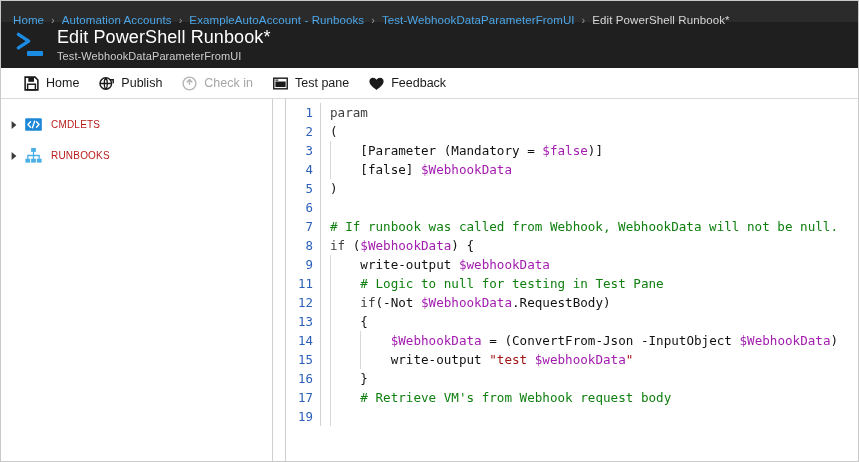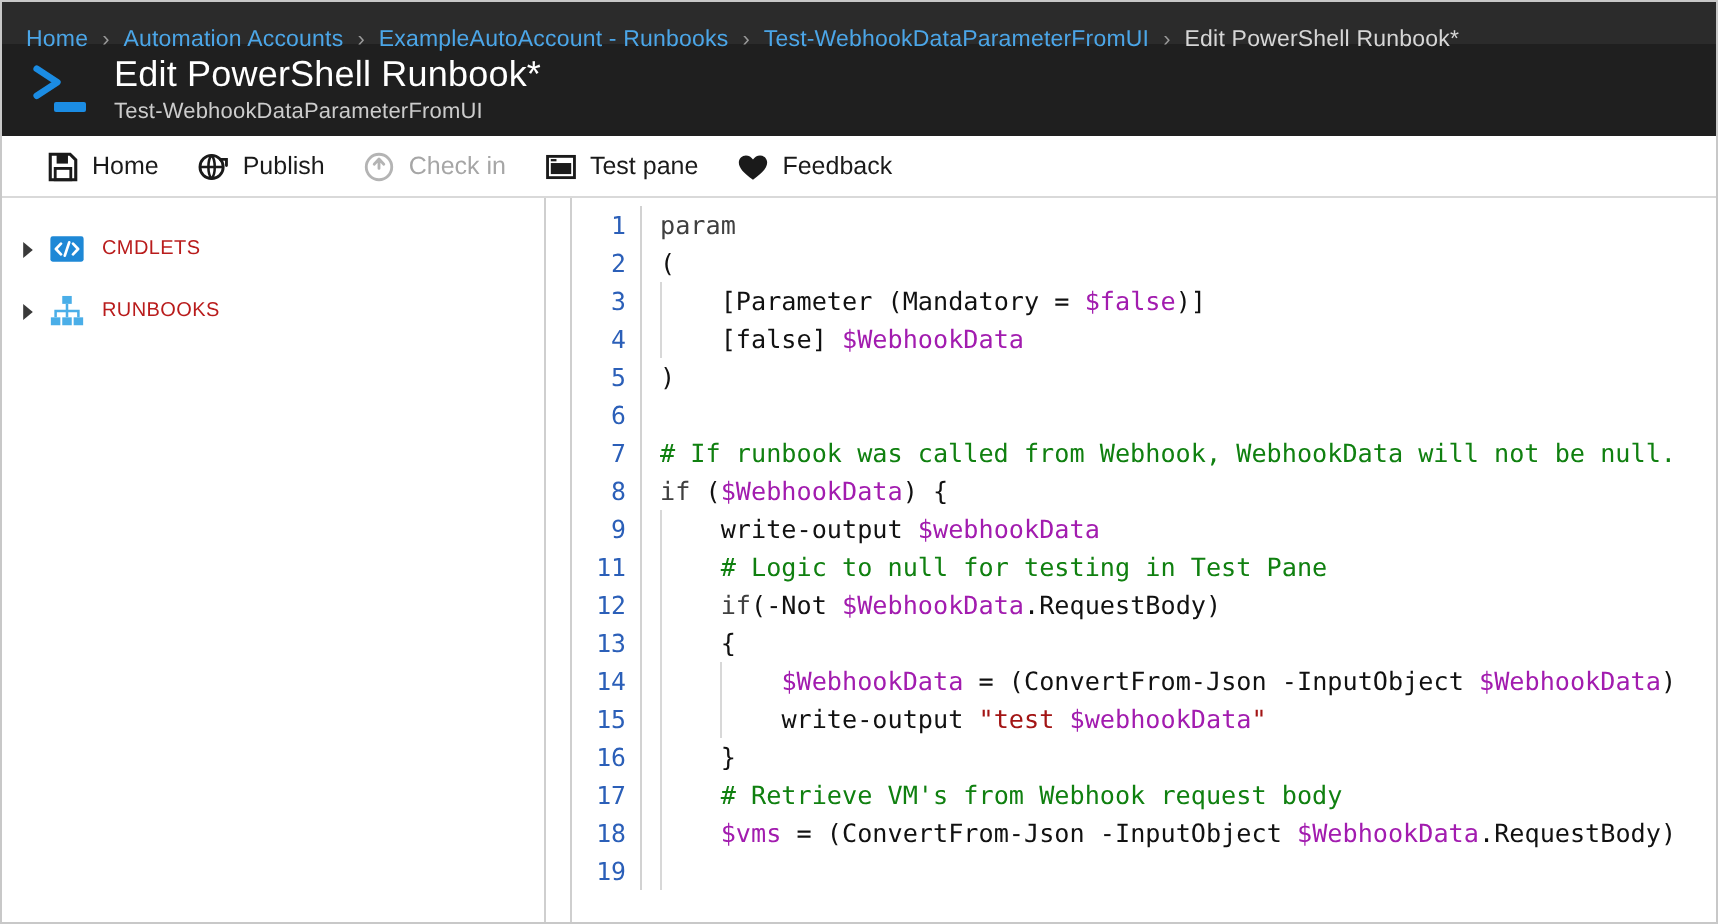--- a/index.html
+++ b/index.html
@@ -363,18 +363,17 @@
         <div class="code-line"><span class="gutter">7</span><span class="code-text"><span class="tok-cmt"># If runbook was called from Webhook, WebhookData will not be null.</span></span></div>
         <div class="code-line"><span class="gutter">8</span><span class="code-text"><span class="tok-kw">if</span><span class="tok-pln"> (</span><span class="tok-var">$WebhookData</span><span class="tok-pln">) {</span></span></div>
         <div class="code-line"><span class="gutter">9</span><span class="code-text"><span class="ind">    </span><span class="tok-pln">write-output </span><span class="tok-var">$webhookData</span></span></div>
         <div class="code-line"><span class="gutter">11</span><span class="code-text"><span class="ind">    </span><span class="tok-cmt"># Logic to null for testing in Test Pane</span></span></div>
         <div class="code-line"><span class="gutter">12</span><span class="code-text"><span class="ind">    </span><span class="tok-kw">if</span><span class="tok-pln">(-Not </span><span class="tok-var">$WebhookData</span><span class="tok-pln">.RequestBody)</span></span></div>
         <div class="code-line"><span class="gutter">13</span><span class="code-text"><span class="ind">    </span><span class="tok-pln">{</span></span></div>
         <div class="code-line"><span class="gutter">14</span><span class="code-text"><span class="ind">    </span><span class="ind">    </span><span class="tok-var">$WebhookData</span><span class="tok-pln"> = (ConvertFrom-Json -InputObject </span><span class="tok-var">$WebhookData</span><span class="tok-pln">)</span></span></div>
         <div class="code-line"><span class="gutter">15</span><span class="code-text"><span class="ind">    </span><span class="ind">    </span><span class="tok-pln">write-output </span><span class="tok-str">"test </span><span class="tok-var">$webhookData</span><span class="tok-str">"</span></span></div>
         <div class="code-line"><span class="gutter">16</span><span class="code-text"><span class="ind">    </span><span class="tok-pln">}</span></span></div>
         <div class="code-line"><span class="gutter">17</span><span class="code-text"><span class="ind">    </span><span class="tok-cmt"># Retrieve VM's from Webhook request body</span></span></div>
-        <div class="code-line"><span class="gutter">18</span><span class="code-text"><span class="ind">    </span><span class="tok-var">$vms</span><span class="tok-pln"> = (ConvertFrom-Json -InputObject </span><span class="tok-var">$WebhookData</span><span class="tok-pln">.RequestBody)</span></span></div>
         <div class="code-line"><span class="gutter">19</span><span class="code-text"><span class="ind">    </span></span></div>
       </div>
 
   </div>
 </div>
 
 </body></html>

